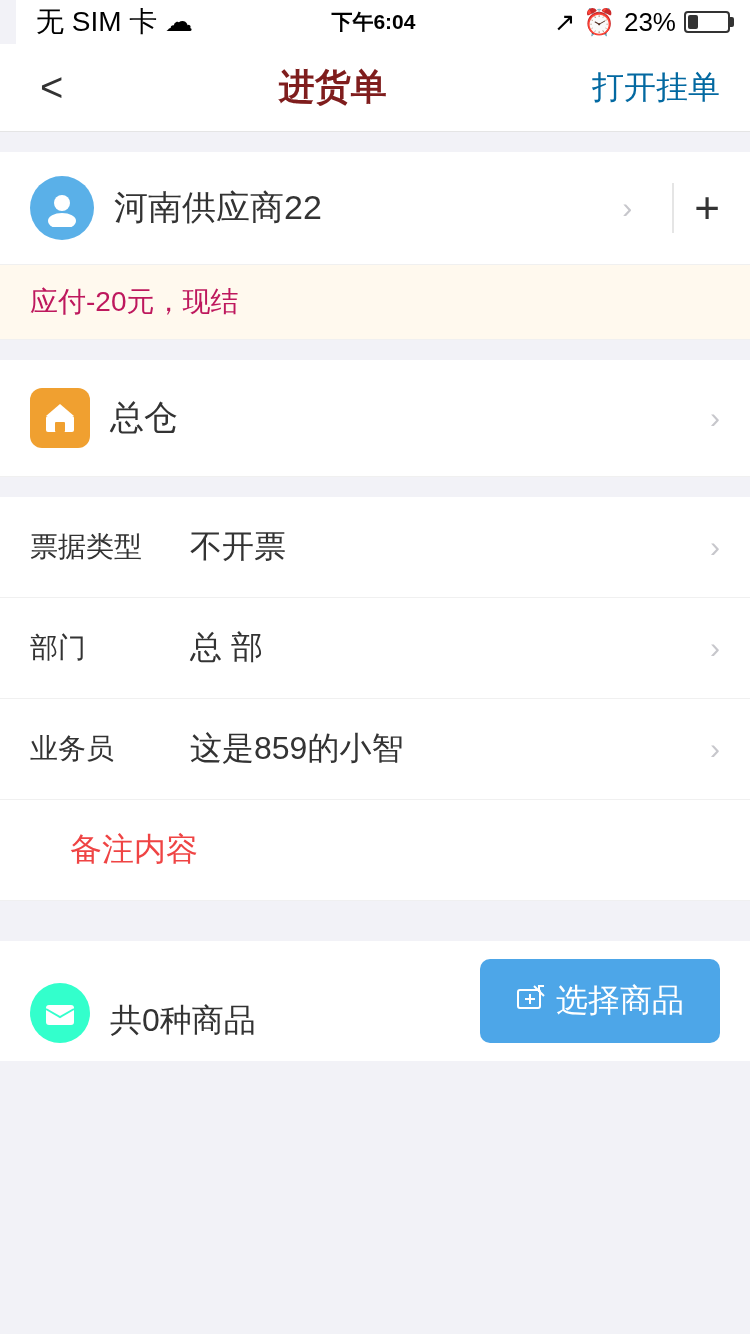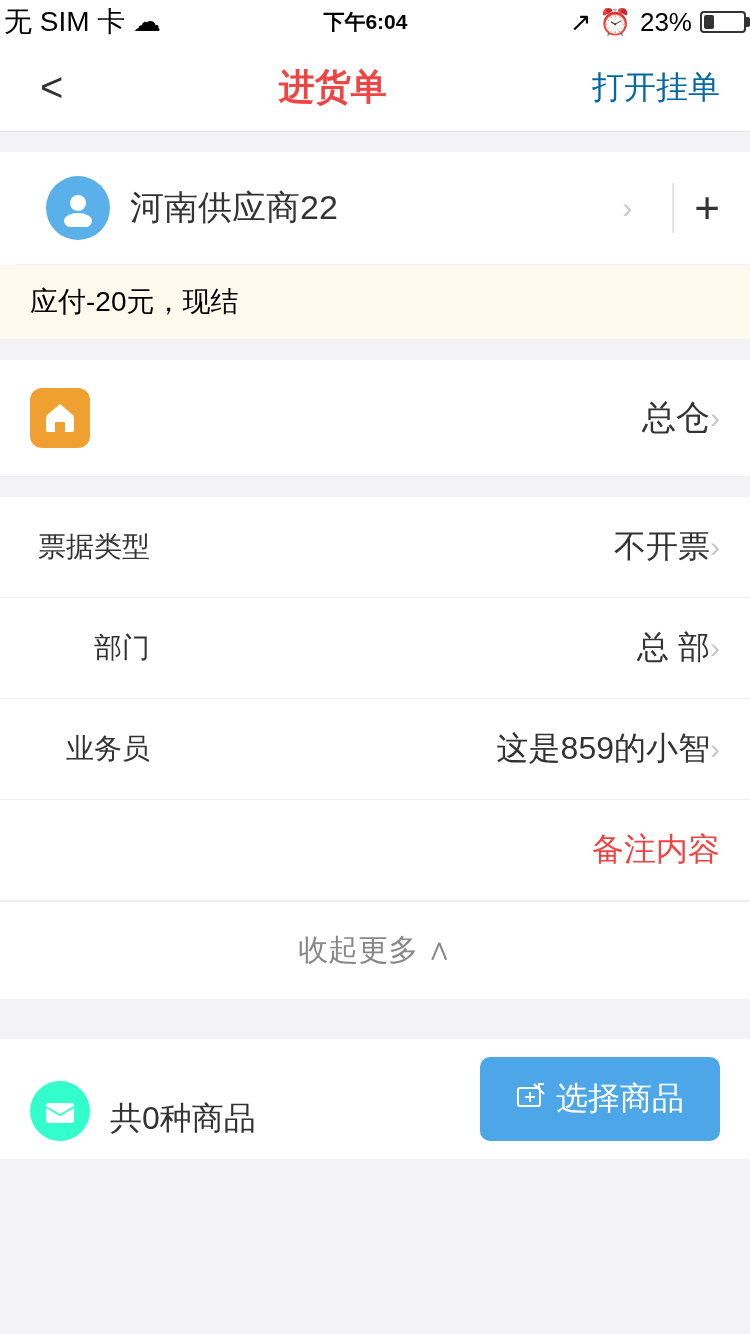--- a/index.html
+++ b/index.html
@@ -12,23 +12,24 @@
       font-size: 32px;
     }
 
     
     .status-bar {
       background: #fff;
       height: 44px;
       display: flex;
       align-items: center;
       justify-content: space-between;
-      padding: 0 4px;
+      padding: 0 20px;
       font-size: 28px;
       font-weight: 500;
+      margin-left: 16px;
     }
     .status-left { display: flex; align-items: center; gap: 10px; }
     .status-center { font-size: 21px; font-weight: 700; }
     .status-right { display: flex; align-items: center; gap: 8px; font-size: 26px; }
     .battery-icon {
       display: inline-block;
       width: 46px;
       height: 22px;
       border: 2px solid #333;
       border-radius: 4px;
@@ -67,21 +68,21 @@
     }
     .nav-back {
       font-size: 40px;
       color: #333;
       cursor: pointer;
       padding: 10px;
     }
     .nav-title {
       font-size: 36px;
       font-weight: 600;
-      color: #ef4444;
+      color: #7f1d1d;
     }
     .nav-action {
       font-size: 32px;
       color: #0369a1;
       cursor: pointer;
     }
 
     
     .section-gap {
       height: 20px;
@@ -94,21 +95,20 @@
       margin-bottom: 0;
     }
 
     
     .supplier-row {
       display: flex;
       align-items: center;
       padding: 24px 30px;
       background: #fff;
       border-bottom: 1px solid #f0f0f0;
-      margin-left: 16px;
     }
     .supplier-avatar {
       width: 64px;
       height: 64px;
       border-radius: 50%;
       background: #5ab0e8;
       display: flex;
       align-items: center;
       justify-content: center;
       margin-right: 20px;
@@ -136,33 +136,32 @@
       height: 50px;
       background: #e5e5e5;
       margin: 0 20px;
     }
 
     
     .notice-bar {
       background: #fff9ee;
       padding: 18px 30px;
       font-size: 28px;
-      color: #000000;
+      color: #be185d;
       border-bottom: 1px solid #f0f0f0;
     }
 
     
     .form-row {
       display: flex;
       align-items: center;
       padding: 28px 30px;
       background: #fff;
       border-bottom: 1px solid #f0f0f0;
       min-height: 90px;
-      text-align: right;
     }
     .form-row-icon {
       width: 60px;
       height: 60px;
       border-radius: 12px;
       background: #f0a030;
       display: flex;
       align-items: center;
       justify-content: center;
       margin-right: 20px;
@@ -315,21 +314,20 @@
   <div class="form-row">
     <div class="form-label">业务员</div>
     <div class="form-value">这是859的小智</div>
     <span class="chevron-right">›</span>
   </div>
 
   <div class="form-row">
     <div class="form-value placeholder">备注内容</div>
   </div>
 
-  <div class="collapse-row">收起更多 ∧</div>
 </div>
 
 <div class="section-gap"></div>
 <div class="product-bar">
   <div class="product-icon">
     <svg width="36" height="36" viewBox="0 0 36 36">
       <rect x="4" y="10" width="28" height="20" rx="3" fill="white"></rect>
       <polyline points="4,14 18,22 32,14" stroke="#3fc" stroke-width="2" fill="none"></polyline>
     </svg>
   </div>

